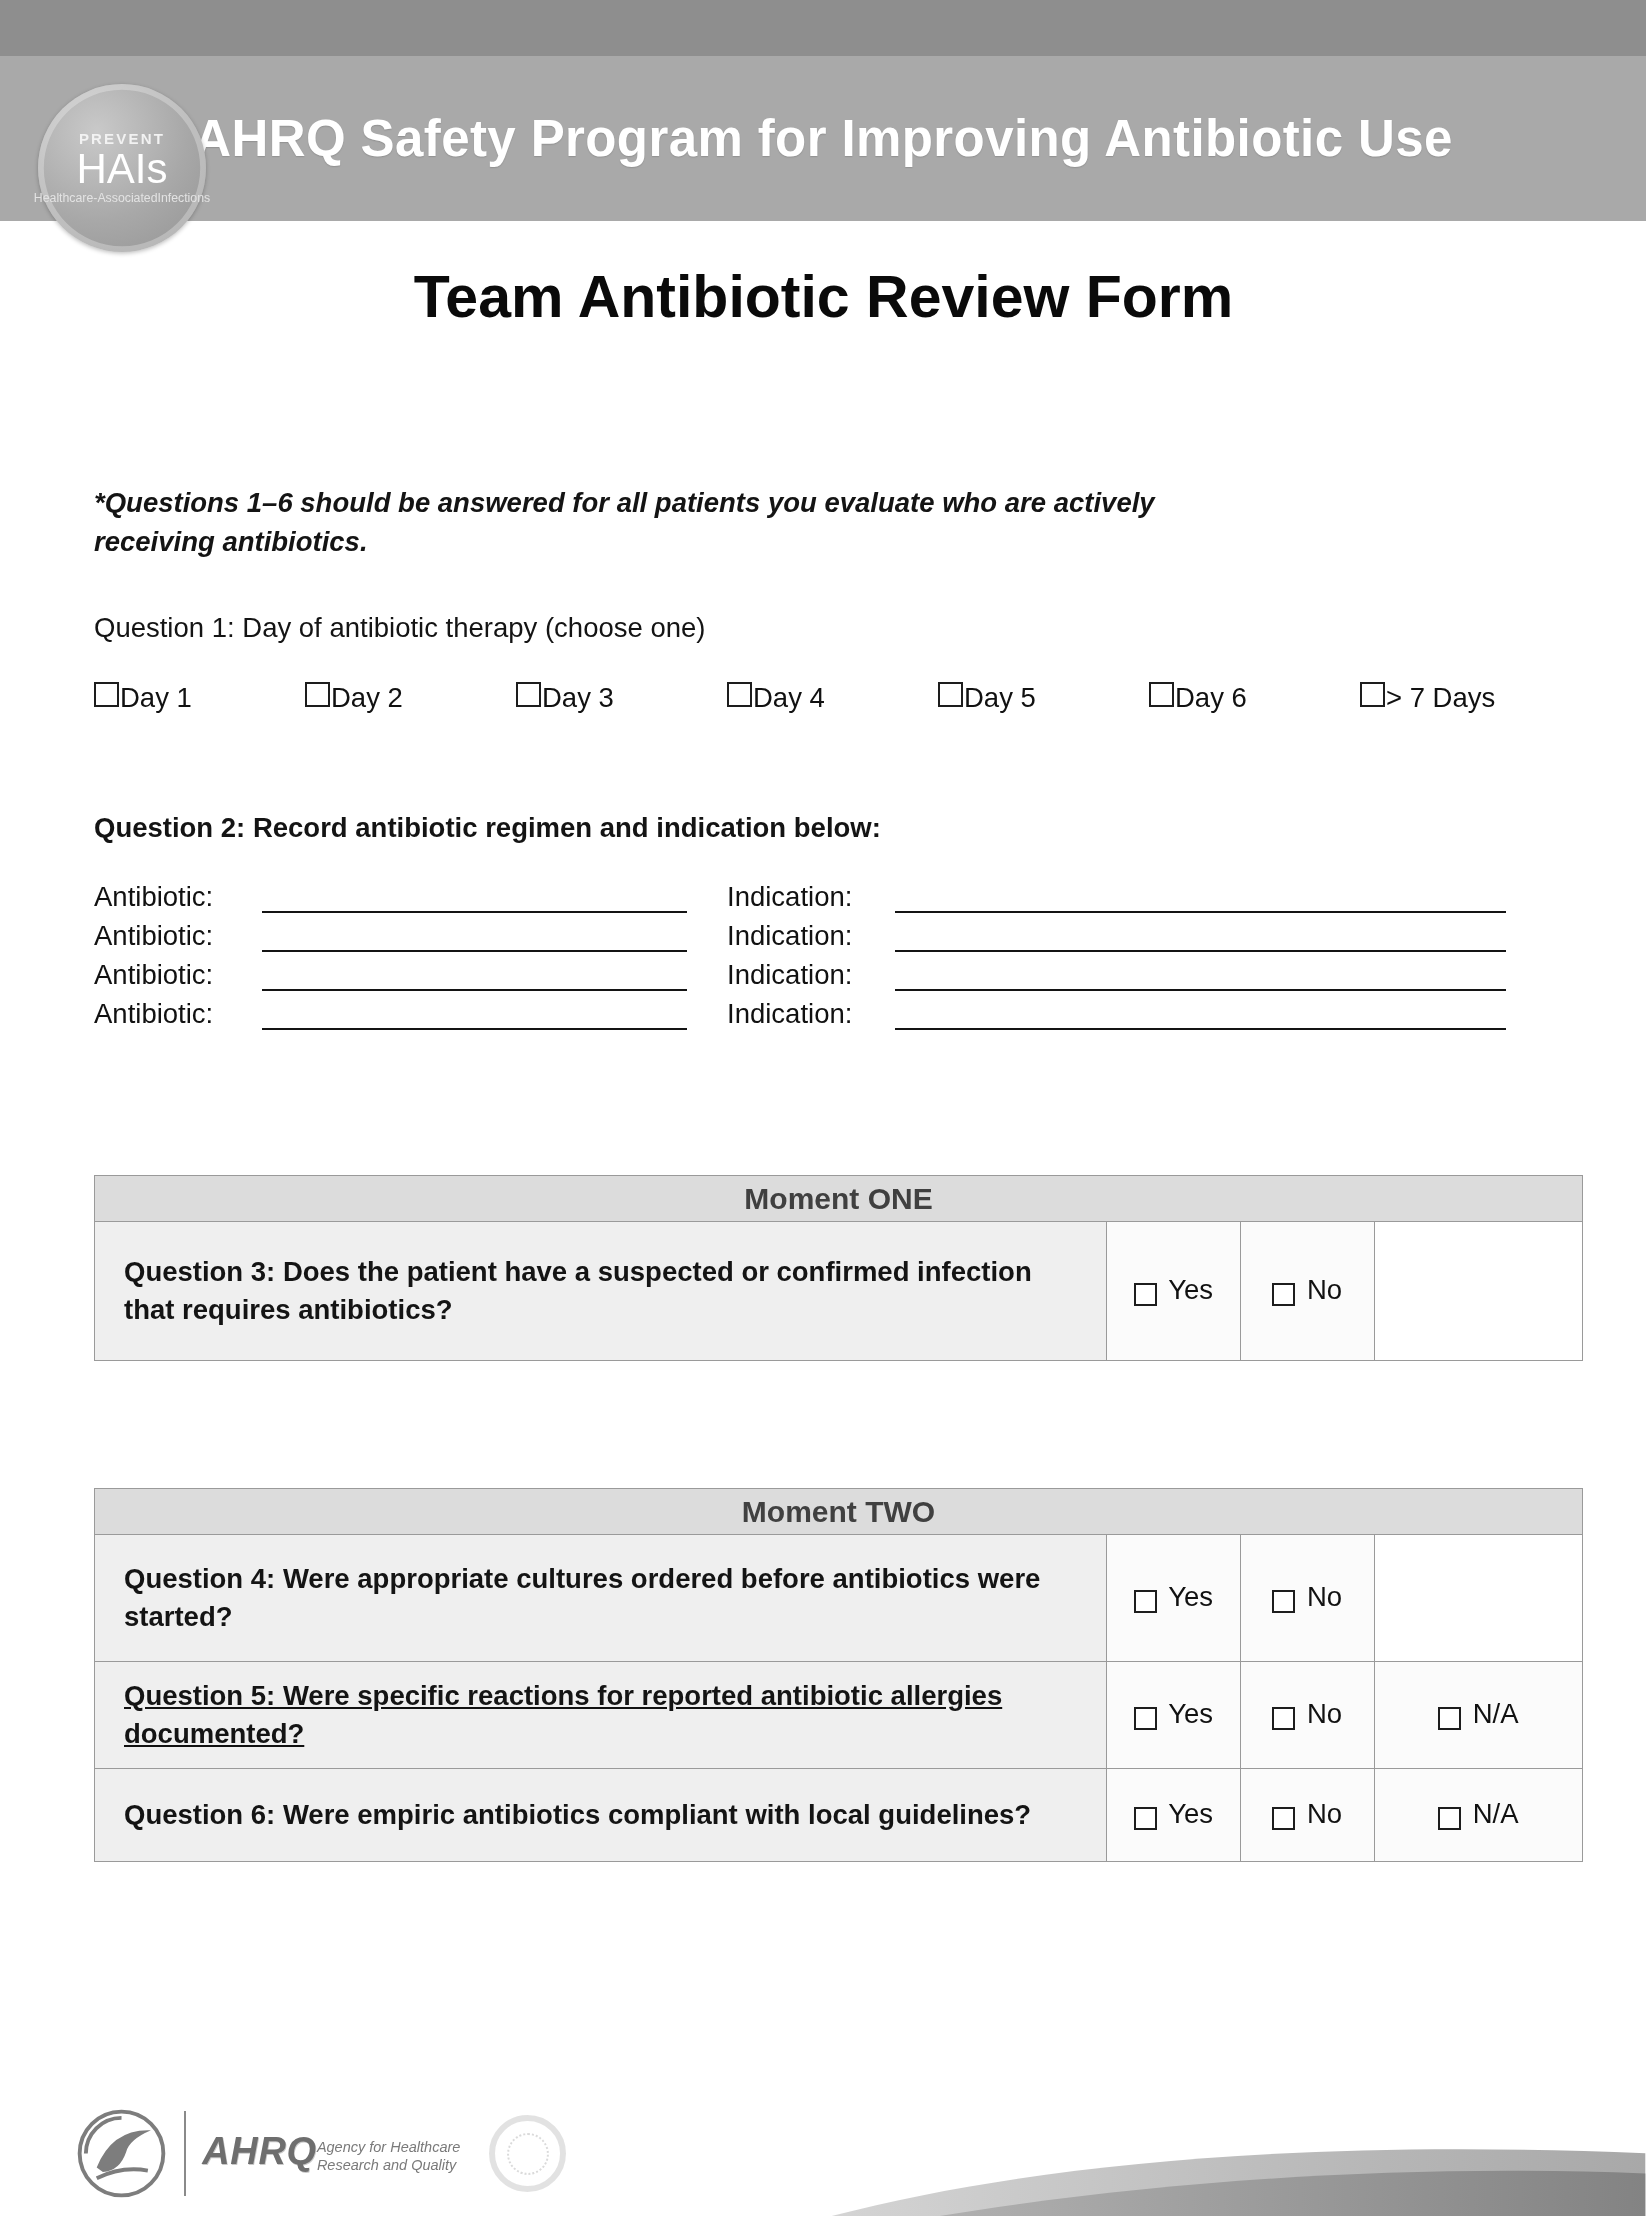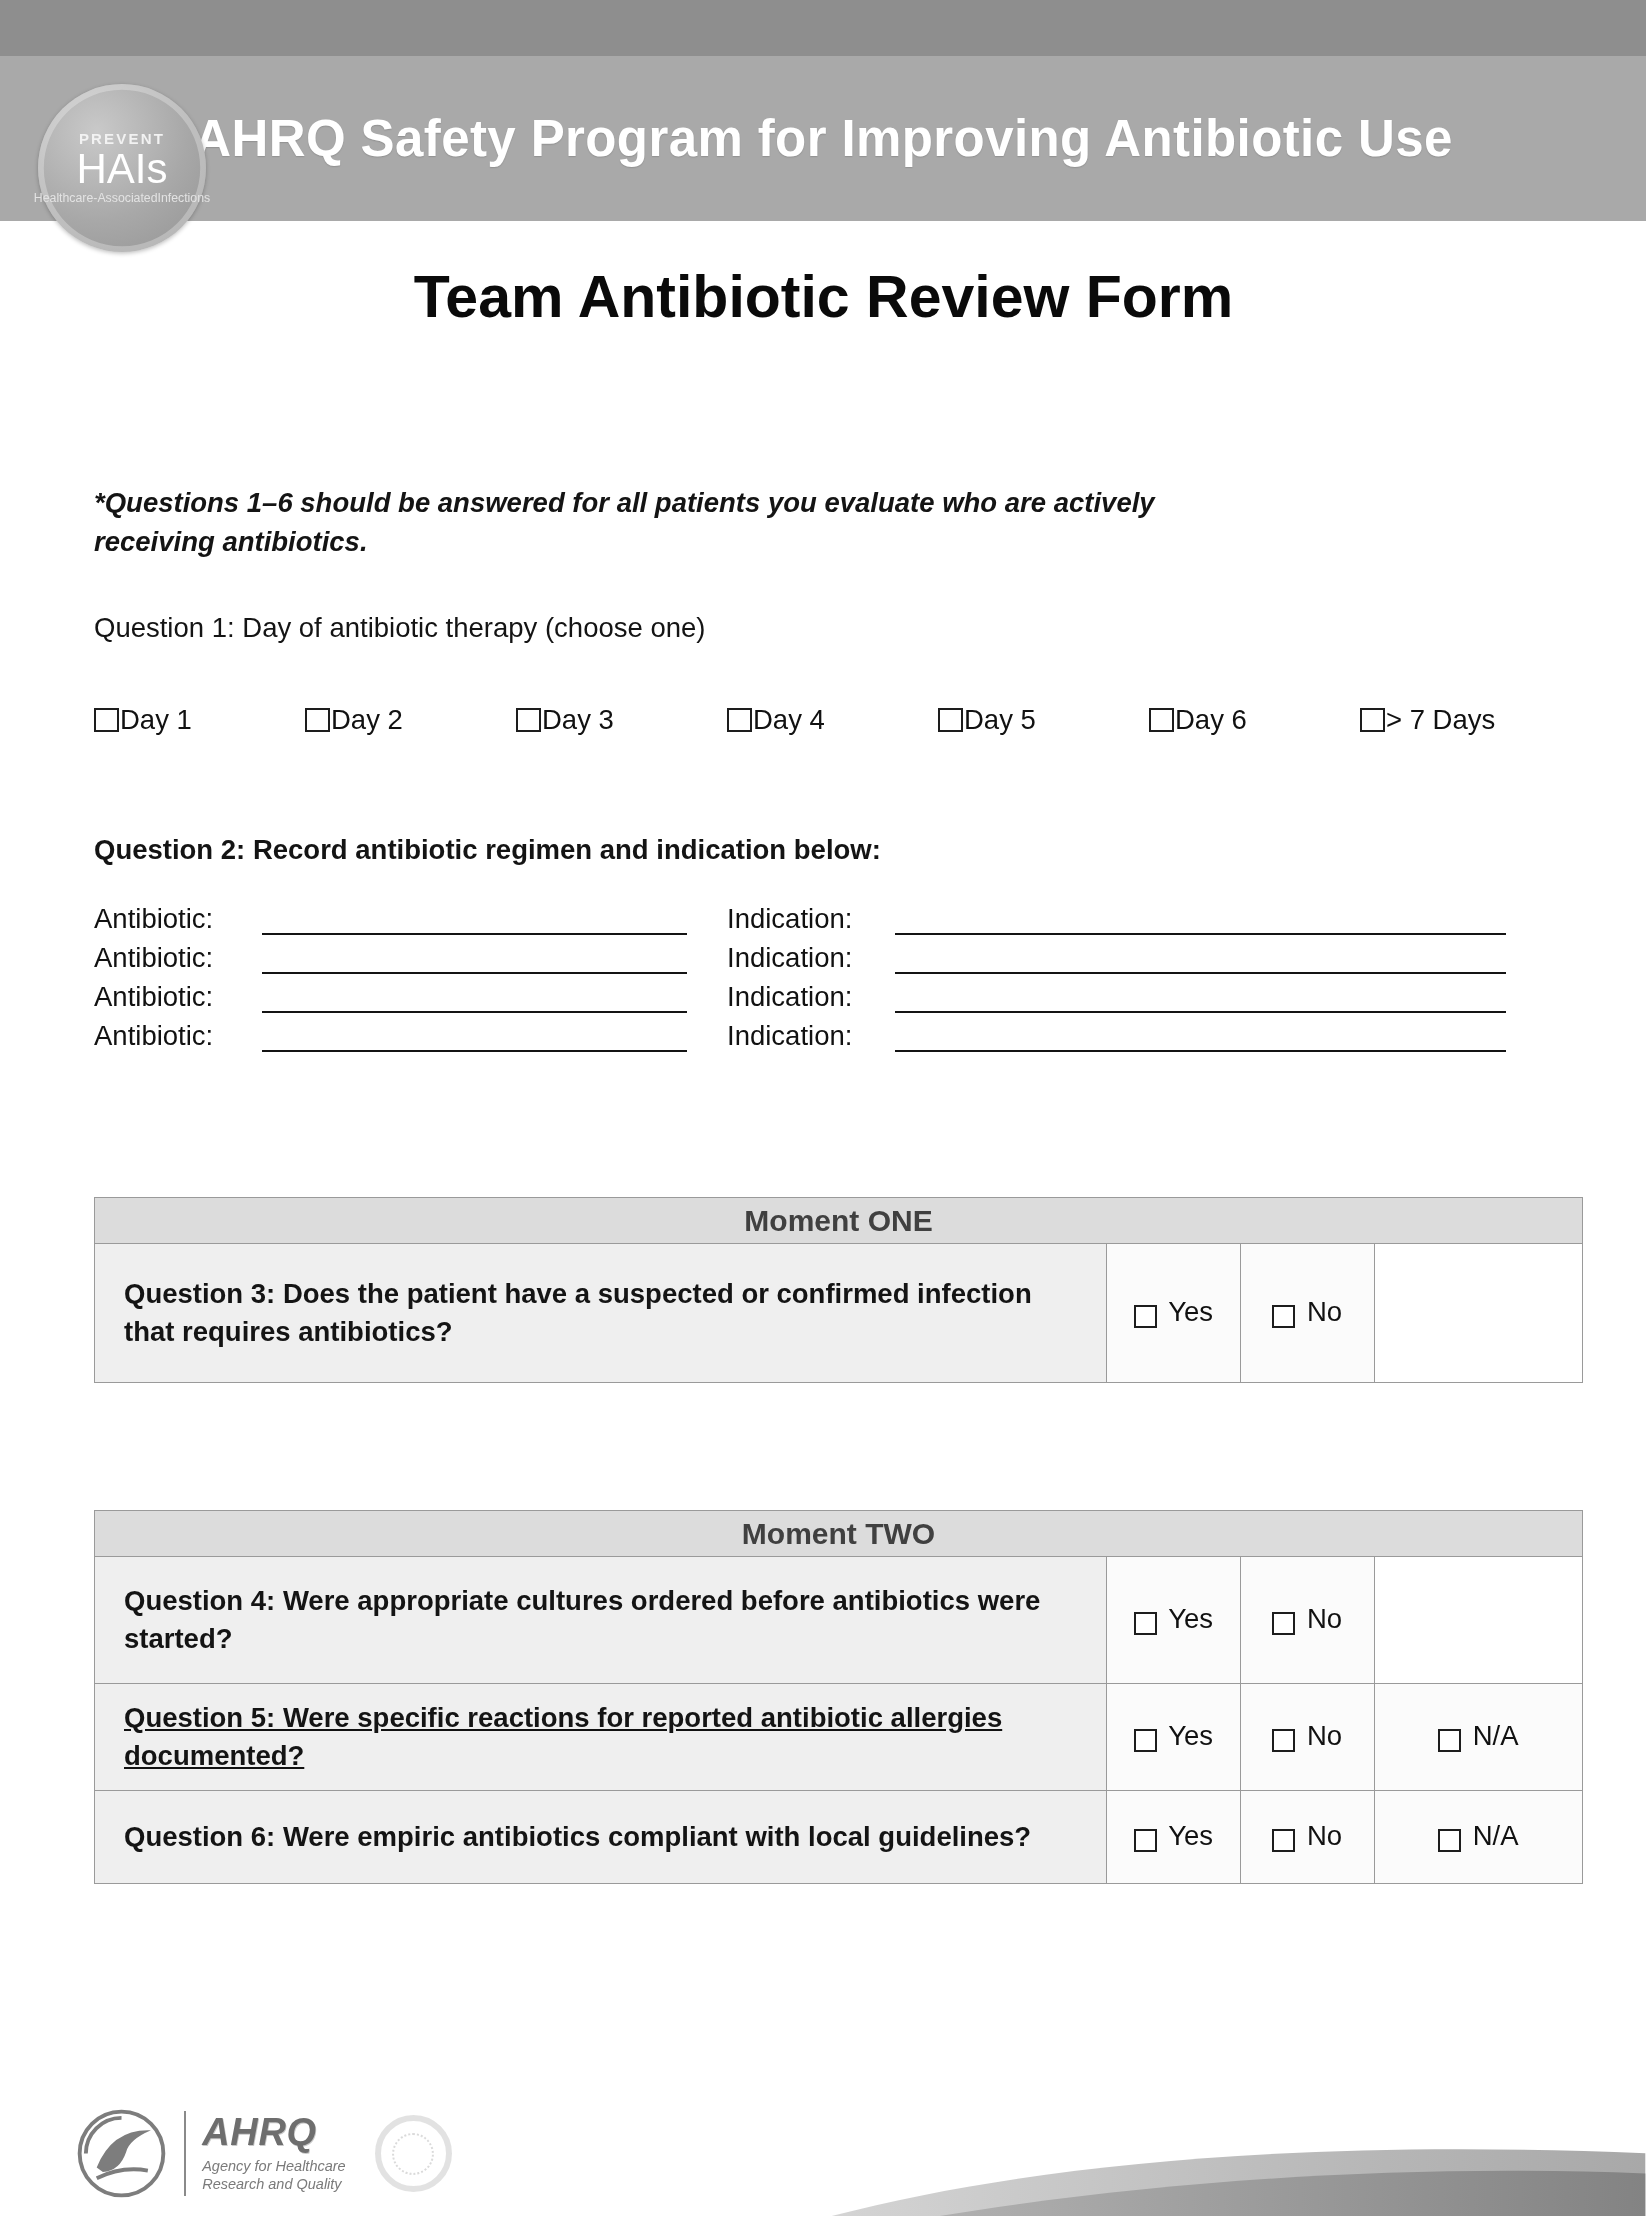--- a/index.html
+++ b/index.html
@@ -39,21 +39,21 @@
     margin:153px 0 0 94px; width:1077px;
     font-size:27.5px; font-weight:bold; font-style:italic; line-height:1.4; color:#141414;
   }
 
   
   .q-label { font-size:27.5px; color:#141414; }
   .q1-label { margin:51px 0 0 94px; }
 
   
   .q1-options { margin:38px 0 0 94px; display:flex; width:1467px; }
-  .q1-option { width:211px; display:flex; align-items:center; font-size:27.5px;margin-top:22px; }
+  .q1-option { width:211px; display:flex; font-size:27.5px; }
   .q1-option:last-child { width:auto; }
 
   .cb {
     display:inline-block; width:24.6px; height:24.6px; flex:0 0 24.6px;
     border:2.2px solid #1d1d1d; background:#ffffff; cursor:pointer;
   }
   .q1-option .cb { margin-right:1.4px; }
 
   
   .q2-label { margin:98px 0 0 94px;font-weight:bold; }
@@ -89,21 +89,21 @@
   tr.r-short  { height:101px;text-decoration:underline; }
   tr.r-last   { height:93px; }
 
   
   .footer {
     position:absolute; left:75px; bottom:16px;
     display:flex; align-items:center; gap:16px; z-index:3;
   }
   .hhs-logo { width:93px; height:93px; }
   .footer-divider { width:2.2px; height:85px; background:#8a8a8a; }
-  .ahrq-block { display:flex; flex-direction:column; justify-content:center; }
+  .ahrq-block { display:flex; flex-direction:row; justify-content:center; }
   .ahrq-name {
     font-size:38px; font-weight:bold; font-style:italic; color:#6e6e6e;
     letter-spacing:0.7px; text-shadow:0.7px 0.7px 0 #c9c9c9; line-height:1;
   }
   .ahrq-tagline { margin-top:5.8px; font-size:14.5px; font-style:italic; color:#7a7a7a; line-height:1.25; }
   .faded-seal {
     width:77px; height:77px; border-radius:50%; border:6.5px solid #d4d4d4;
     opacity:0.65; display:flex; align-items:center; justify-content:center; margin-left:13px;
   }
   .faded-seal-inner { width:42px; height:42px; border-radius:50%; border:2.2px dotted #c7c7c7; }

